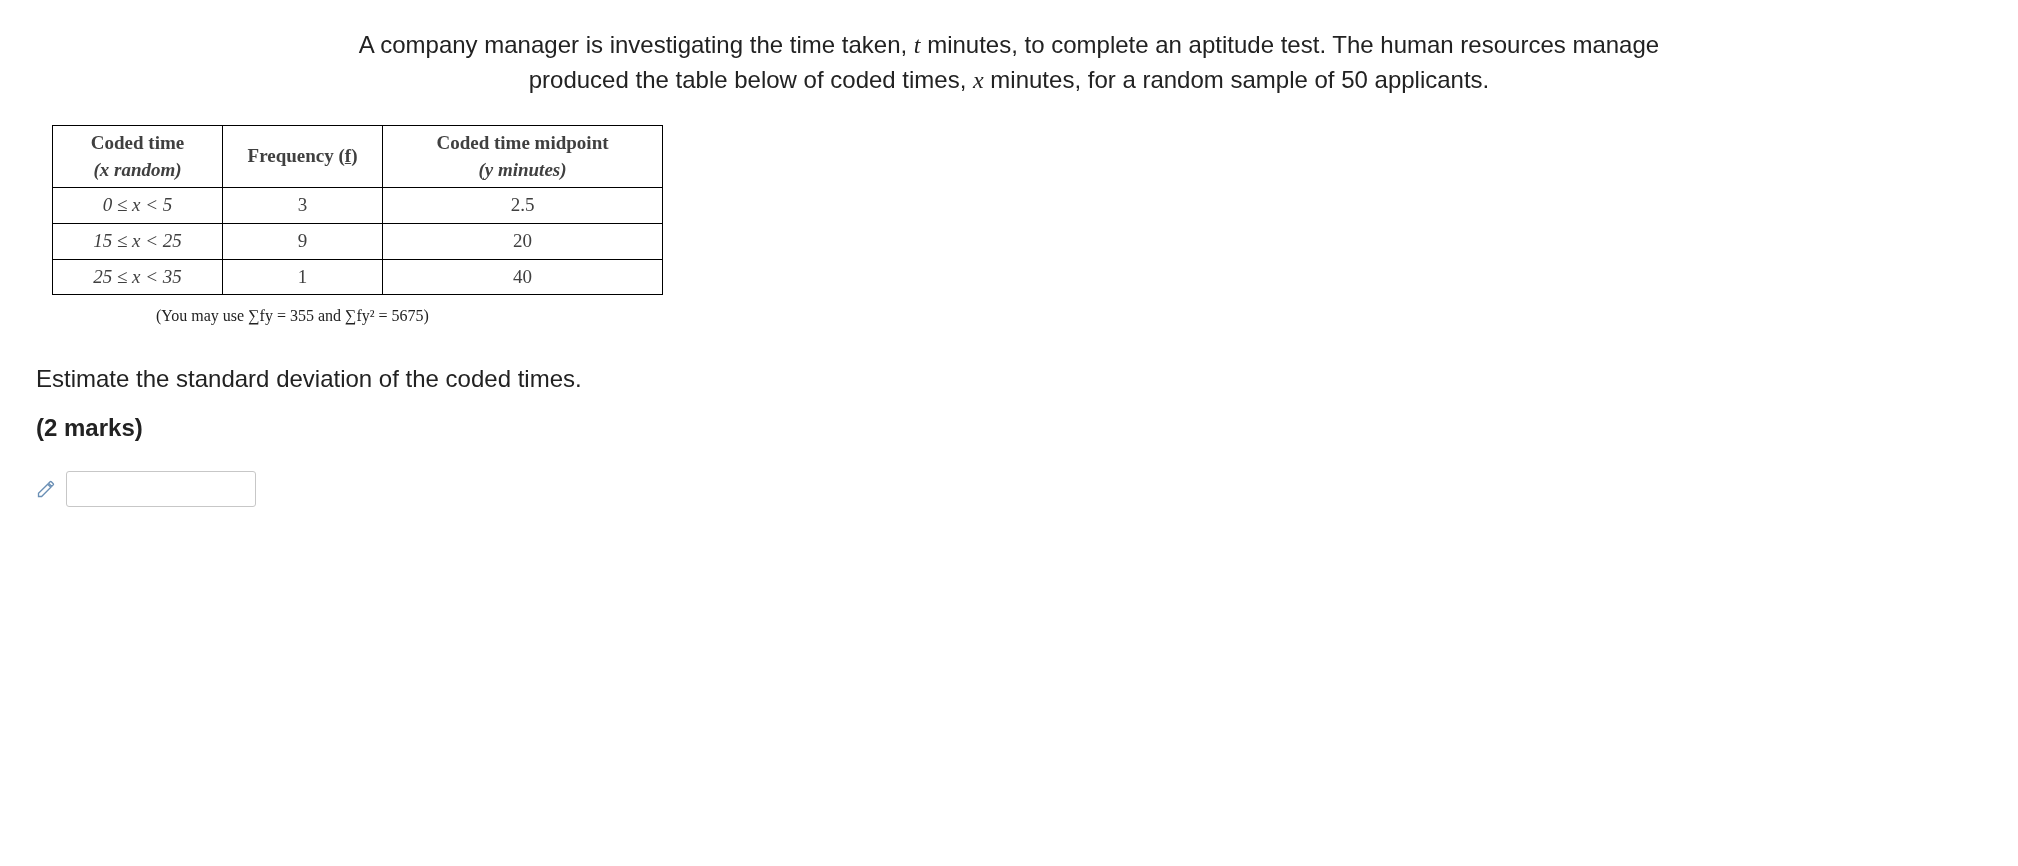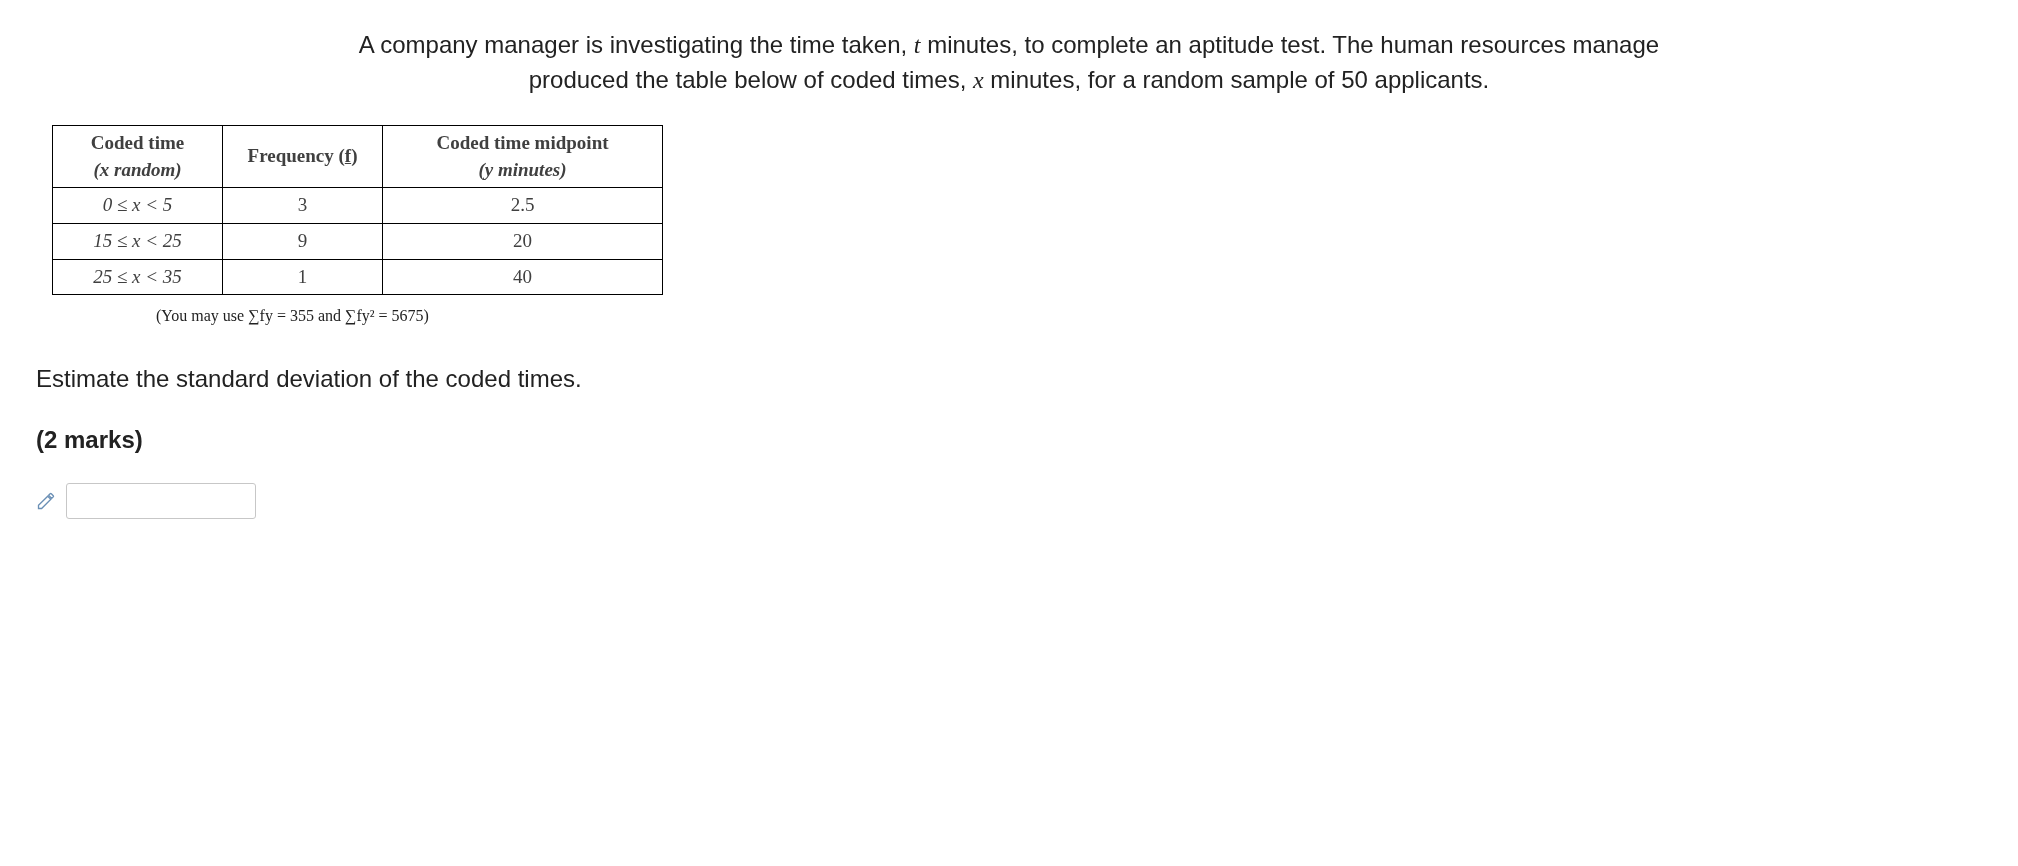--- a/index.html
+++ b/index.html
@@ -29,21 +29,21 @@
   table.data th { font-weight: bold; }
   table.data th .sub { display:block; }
   .col-time { width: 170px; }
   .col-freq { width: 160px; }
   .col-mid  { width: 280px; }
   .hint {
     font-family: "Times New Roman", Georgia, serif;
     font-size: 16px;
     margin: 10px 0 0 120px;
   }
-  .question { margin-top: 34px; margin-bottom: 28px; }
+  .question { margin-top: 34px; margin-bottom: 16px; }
   .marks { font-weight: 600; margin-bottom: 26px; }
   .answer-row { display: flex; align-items: center; gap: 10px; }
   .pencil {
     width: 20px; height: 20px; stroke: #6a8fb5; stroke-width: 1.6; fill: none;
   }
   .answer-input {
     width: 190px;
     height: 36px;
     border: 1px solid #c7c7c7;
     border-radius: 3px;

